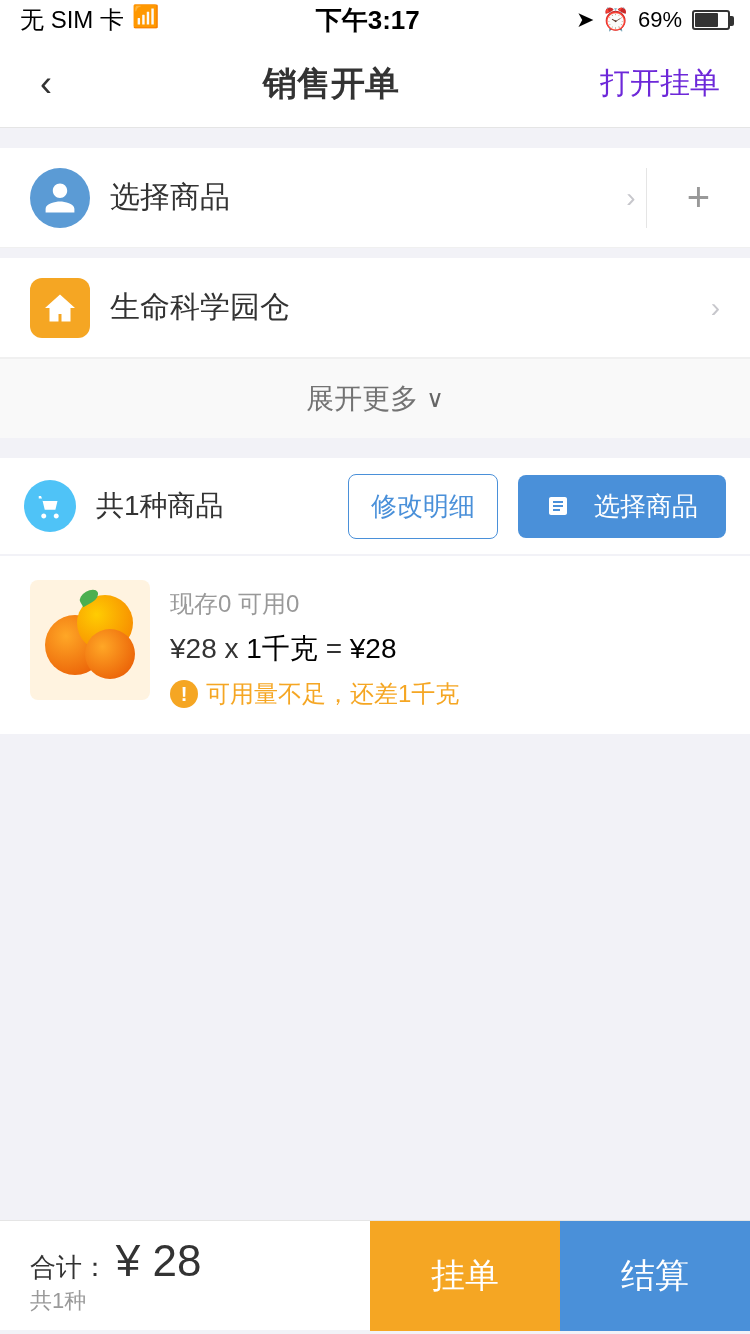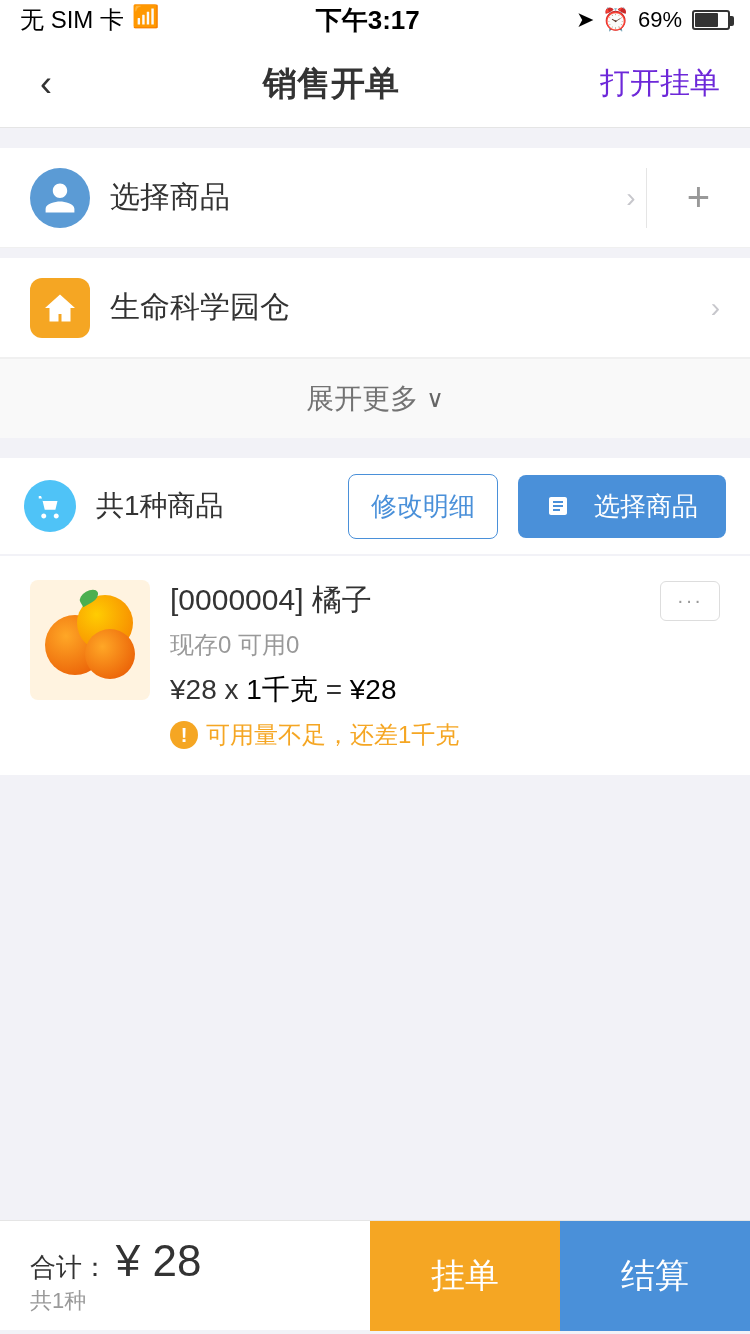--- a/index.html
+++ b/index.html
@@ -484,27 +484,20 @@
   <div class="product-card-inner">
     <div class="product-image">
       <div class="orange-group">
         <div class="orange-1 orange-circle"></div>
         <div class="orange-2 orange-circle"></div>
         <div class="orange-3 orange-circle"></div>
         <div class="leaf"></div>
       </div>
     </div>
     <div class="product-info">
-      <div class="product-name-row">
-        <span class="product-name">
-          <span>[0000004]</span>
-          <span>橘子</span>
-        </span>
-        <div class="more-btn">···</div>
-      </div>
       <div class="product-stock">现存0  可用0</div>
       <div class="product-price-row">
         <span>¥28</span>
         <span> x </span>
         <span class="price-highlight">1千克</span>
         <span> = </span>
         <span class="price-highlight">¥28</span>
       </div>
       <div class="warning-row">
         <div class="warning-icon"></div>

